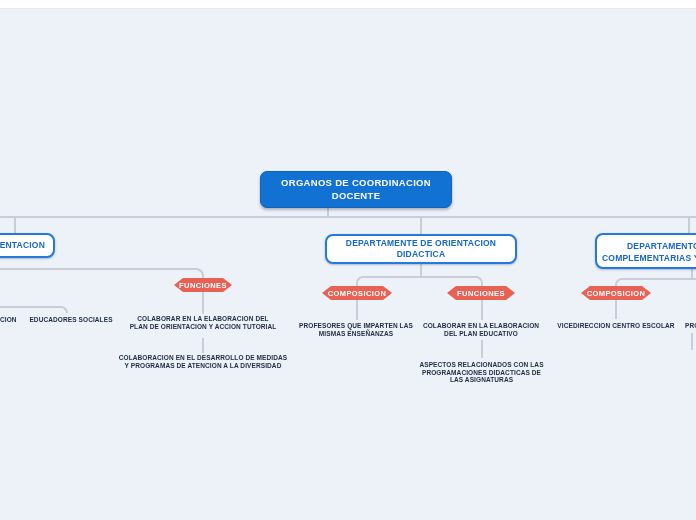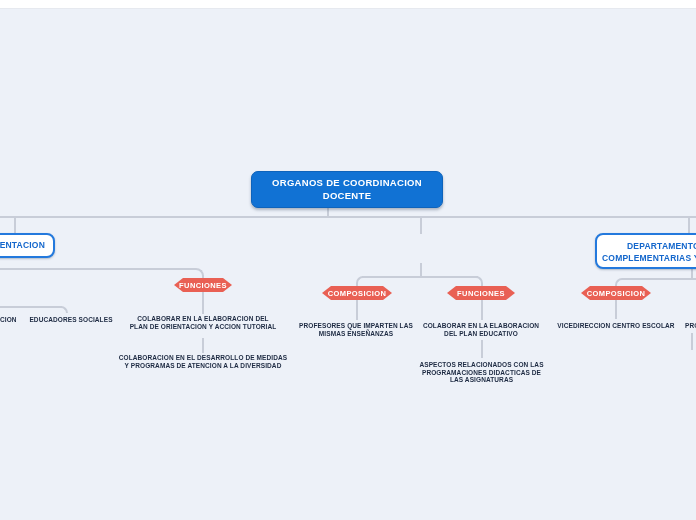--- a/index.html
+++ b/index.html
@@ -66,25 +66,27 @@
   <div class="vline" style="left:481px;top:300px;height:20px;"></div>
   <div class="vline" style="left:481px;top:340px;height:18px;"></div>
 
   <div class="vline" style="left:691px;top:269px;height:10px;"></div>
   <div class="hline" style="left:622px;top:278px;width:74px;"></div>
   <div class="corner-tl" style="left:615px;top:278px;width:7px;height:7px;"></div>
   <div class="vline" style="left:615px;top:285px;height:2px;"></div>
   <div class="vline" style="left:615px;top:300px;height:19px;"></div>
   <div class="vline" style="left:691px;top:333px;height:17px;"></div>
 
-  <div class="node root-node" style="left:251px;top:171px;width:192px;height:37px;">ORGANOS DE COORDINACION
+  <div class="node root-node" style="left:260px;top:171px;width:192px;height:37px;">ORGANOS DE COORDINACION
 DOCENTE</div>
 
   <div class="node dept-node" style="left:-140px;top:233px;width:195px;height:25px;justify-content:flex-end;padding-right:8px;white-space:nowrap;">ORIENTACION</div>
 
+  <div class="node dept-node" style="left:325px;top:234px;width:192px;height:30px;">DEPARTAMENTE DE ORIENTACION
+DIDACTICA</div>
 
   <div class="node dept-node" style="left:595px;top:233px;width:310px;height:36px;">
     <span class="abs-line" style="left:30px;top:6px;">DEPARTAMENTO DE</span>
     <span class="abs-line" style="left:5px;top:18px;">COMPLEMENTARIAS Y</span>
   </div>
 
   <div class="hexlabel" style="left:174px;top:278px;width:58px;height:14px;">FUNCIONES</div>
   <div class="hexlabel" style="left:322px;top:286px;width:70px;height:14px;">COMPOSICION</div>
   <div class="hexlabel" style="left:447px;top:286px;width:68px;height:14px;">FUNCIONES</div>
   <div class="hexlabel" style="left:581px;top:286px;width:70px;height:14px;">COMPOSICION</div>

